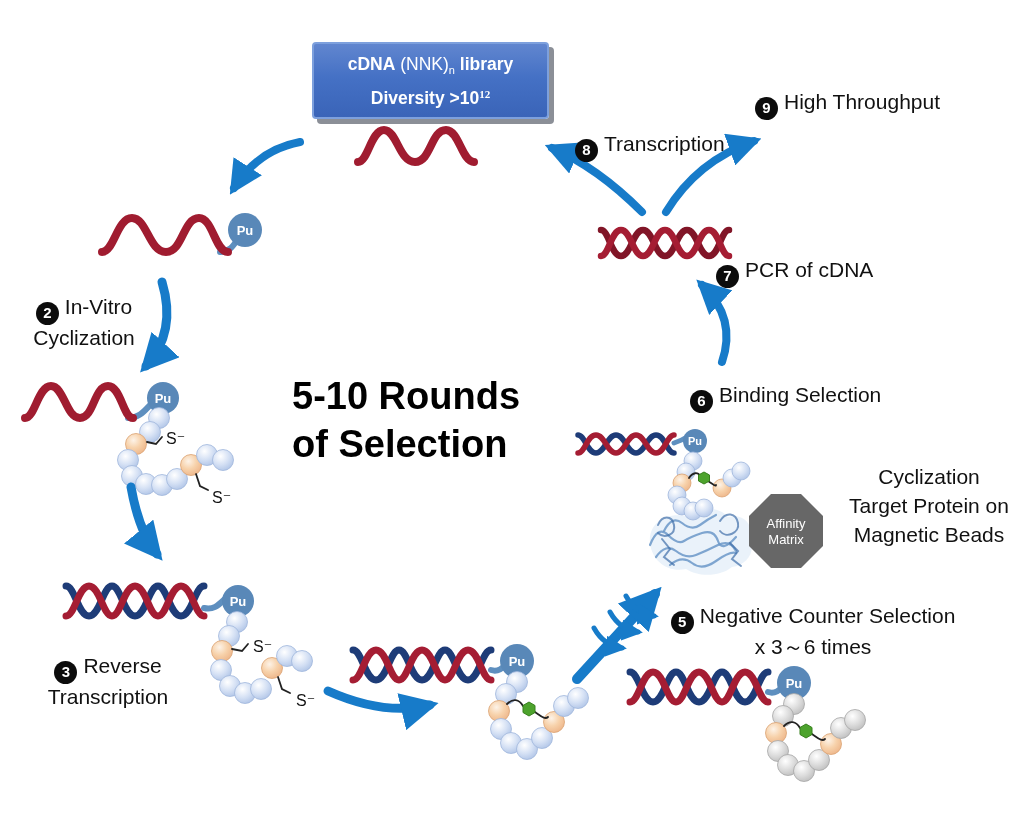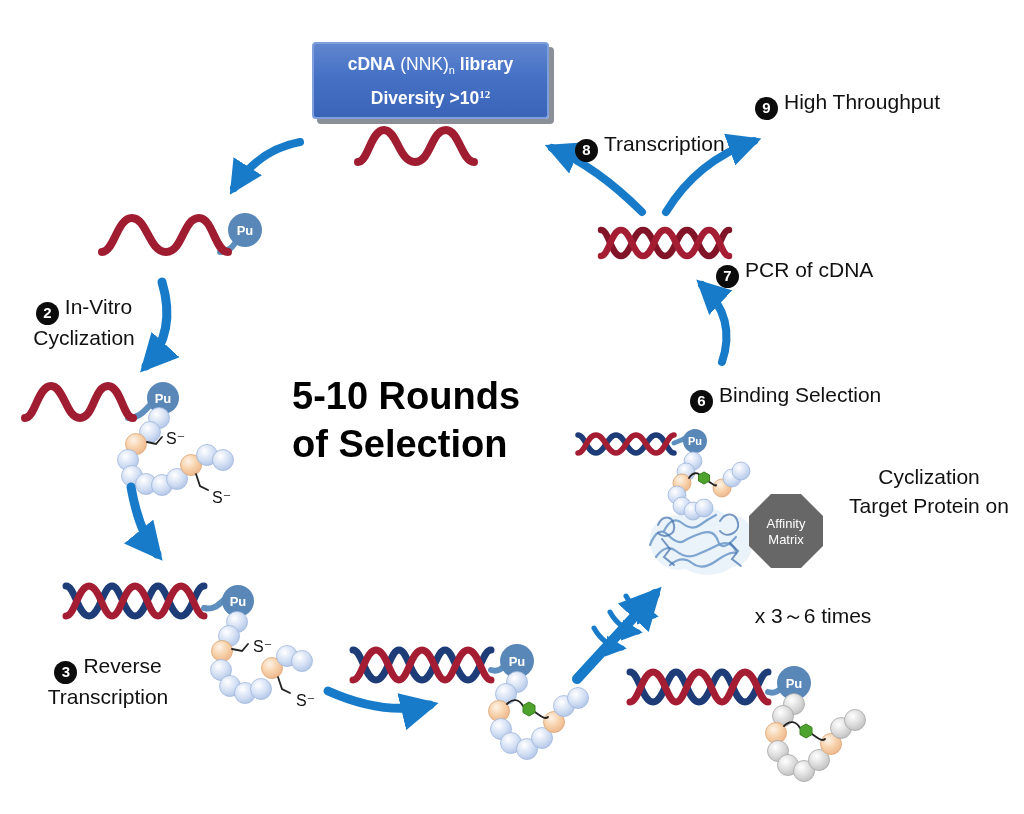--- a/index.html
+++ b/index.html
@@ -269,20 +269,21 @@
     <div>Cyclization</div>
   </div>
 
   <div class="abs step-label two-line" style="left:34px;top:653px;width:148px">
     <div class="l1"><span class="badge">3</span><span class="lbl">Reverse</span></div>
     <div>Transcription</div>
   </div>
 
 
   <div class="abs step-label two-line" style="left:658px;top:603px;width:310px">
+    <div class="l1"><span class="badge">5</span><span class="lbl">Negative Counter Selection</span></div>
     <div>x 3～6 times</div>
   </div>
 
   <div class="abs step-label" style="left:690px;top:382px">
     <span class="badge">6</span><span class="lbl">Binding Selection</span>
   </div>
 
   <div class="abs step-label" style="left:716px;top:257px">
     <span class="badge">7</span><span class="lbl">PCR of cDNA</span>
   </div>
@@ -296,15 +297,16 @@
   </div>
 
   <div class="abs center-text">
     <div>5-10 Rounds</div>
     <div>of Selection</div>
   </div>
 
   <div class="abs immobilized">
     <div>Cyclization</div>
     <div>Target Protein on</div>
+    <div>Magnetic Beads</div>
   </div>
 
 </div>
 
 </body></html>

